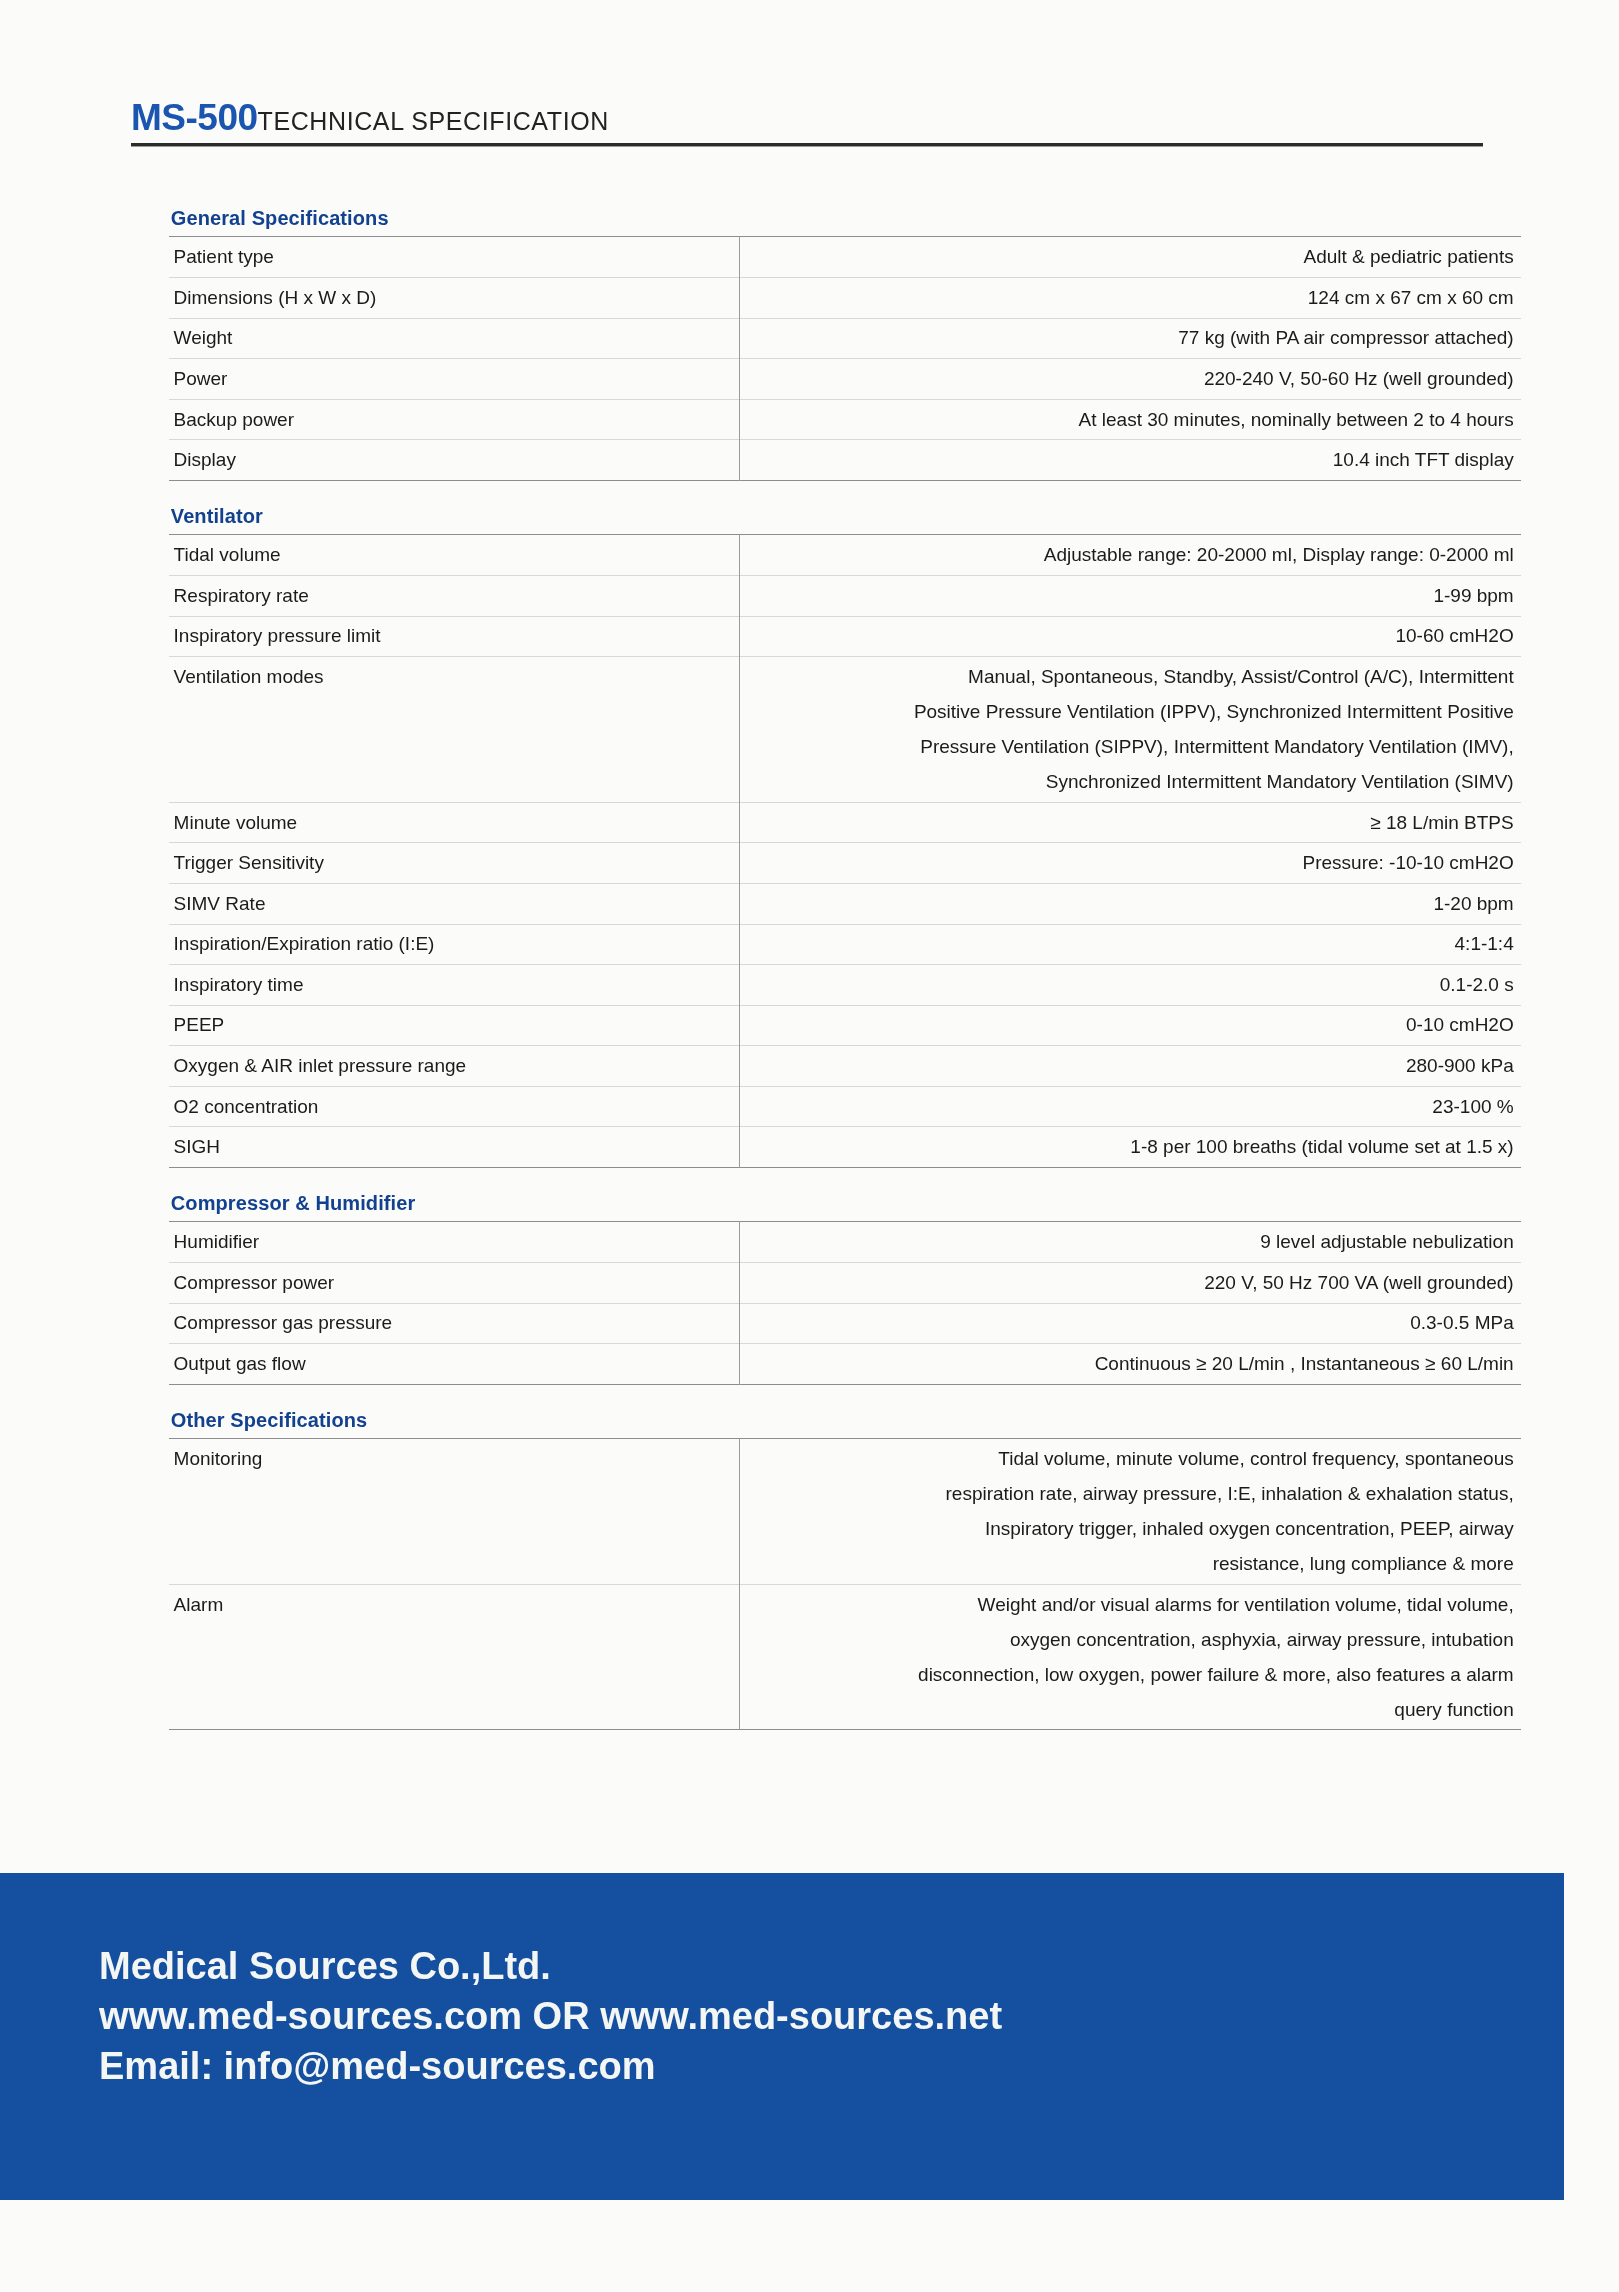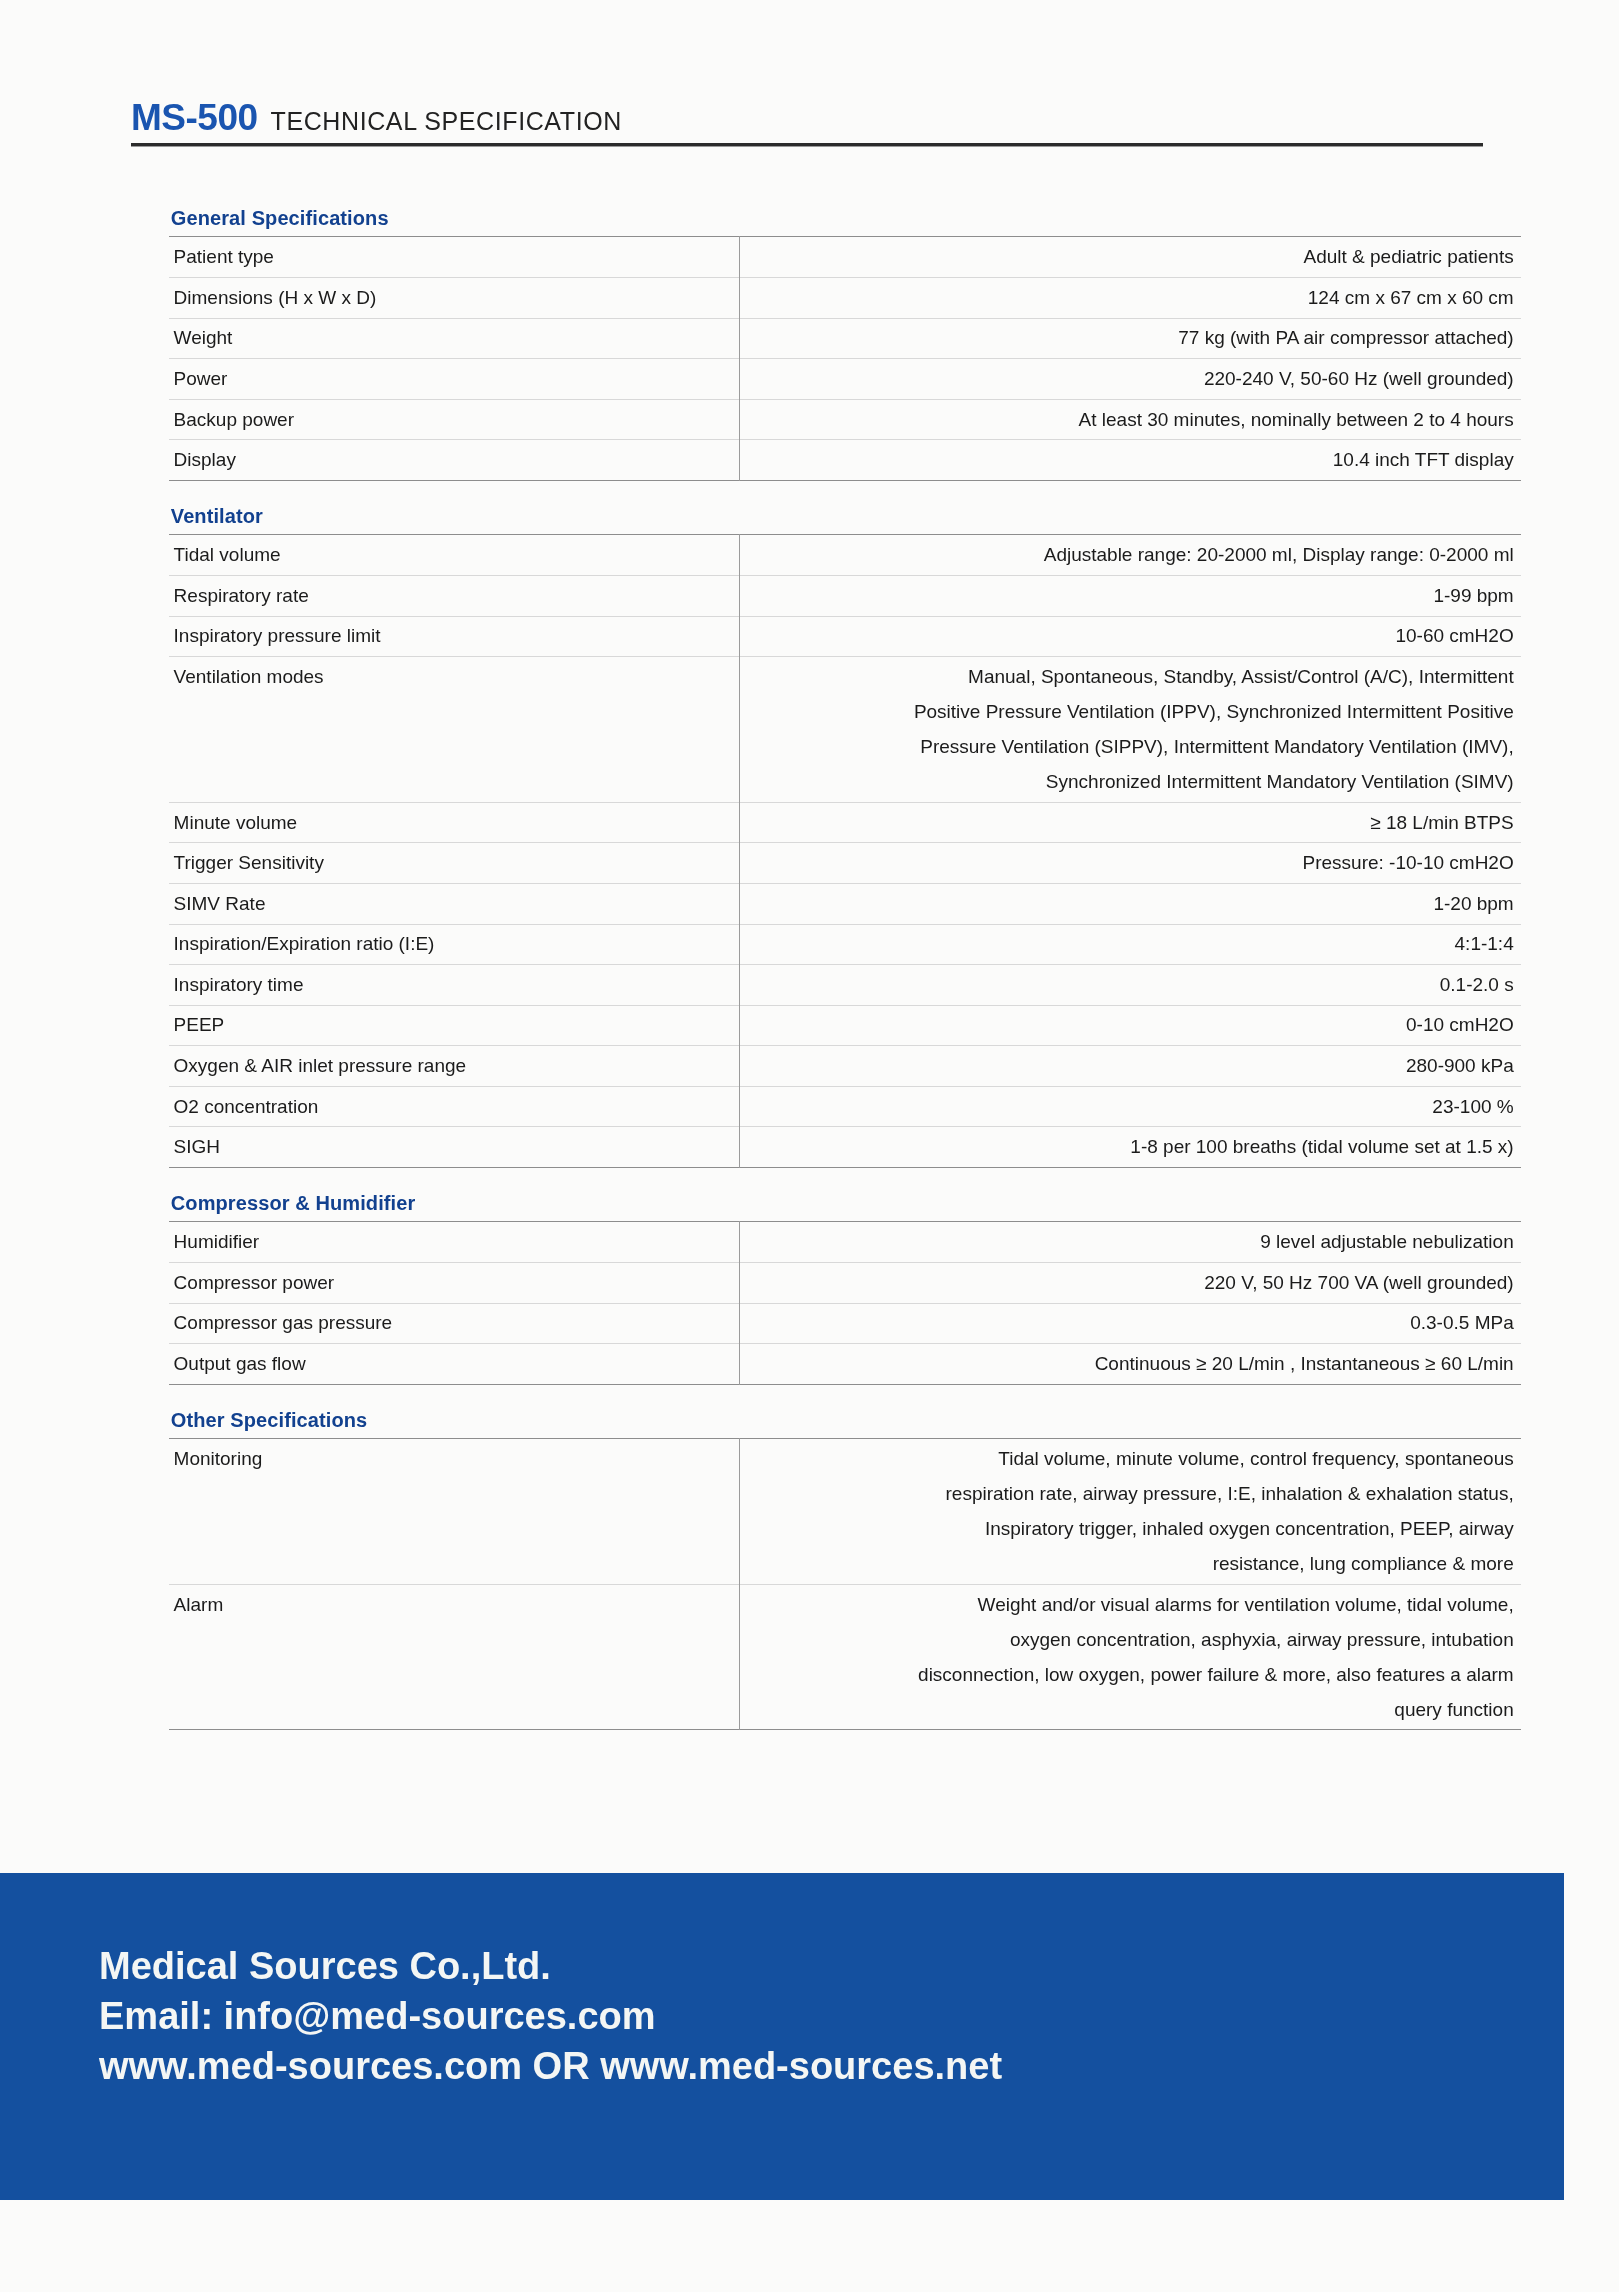--- a/index.html
+++ b/index.html
@@ -26,21 +26,20 @@
   
   .doc-header {
     position: absolute;
     left: 131px;
     top: 99px;
     width: 1352px;
   }
   .doc-header-line {
     display: flex;
     align-items: baseline;
-    gap: 13px;
     padding-bottom: 5.5px;
   }
   .model-code {
     font-size: 37px;
     font-weight: bold;
     color: #1a55b0;
     letter-spacing: -0.5px;
     line-height: 1;
   }
   .doc-title {
@@ -335,19 +334,19 @@
               </td>
             </tr>
           </tbody>
         </table>
       </div>
     </div>
 
   <div class="footer-band">
     <div class="footer-inner">
         <div class="footer-line">Medical Sources Co.,Ltd.</div>
+        <div class="footer-line">www.med-sources.com OR www.med-sources.net</div>
         <div class="footer-line">Email: info@med-sources.com</div>
-        <div class="footer-line">www.med-sources.com OR www.med-sources.net</div>
       </div>
   </div>
 
 </div>
 
 
 </body></html>

